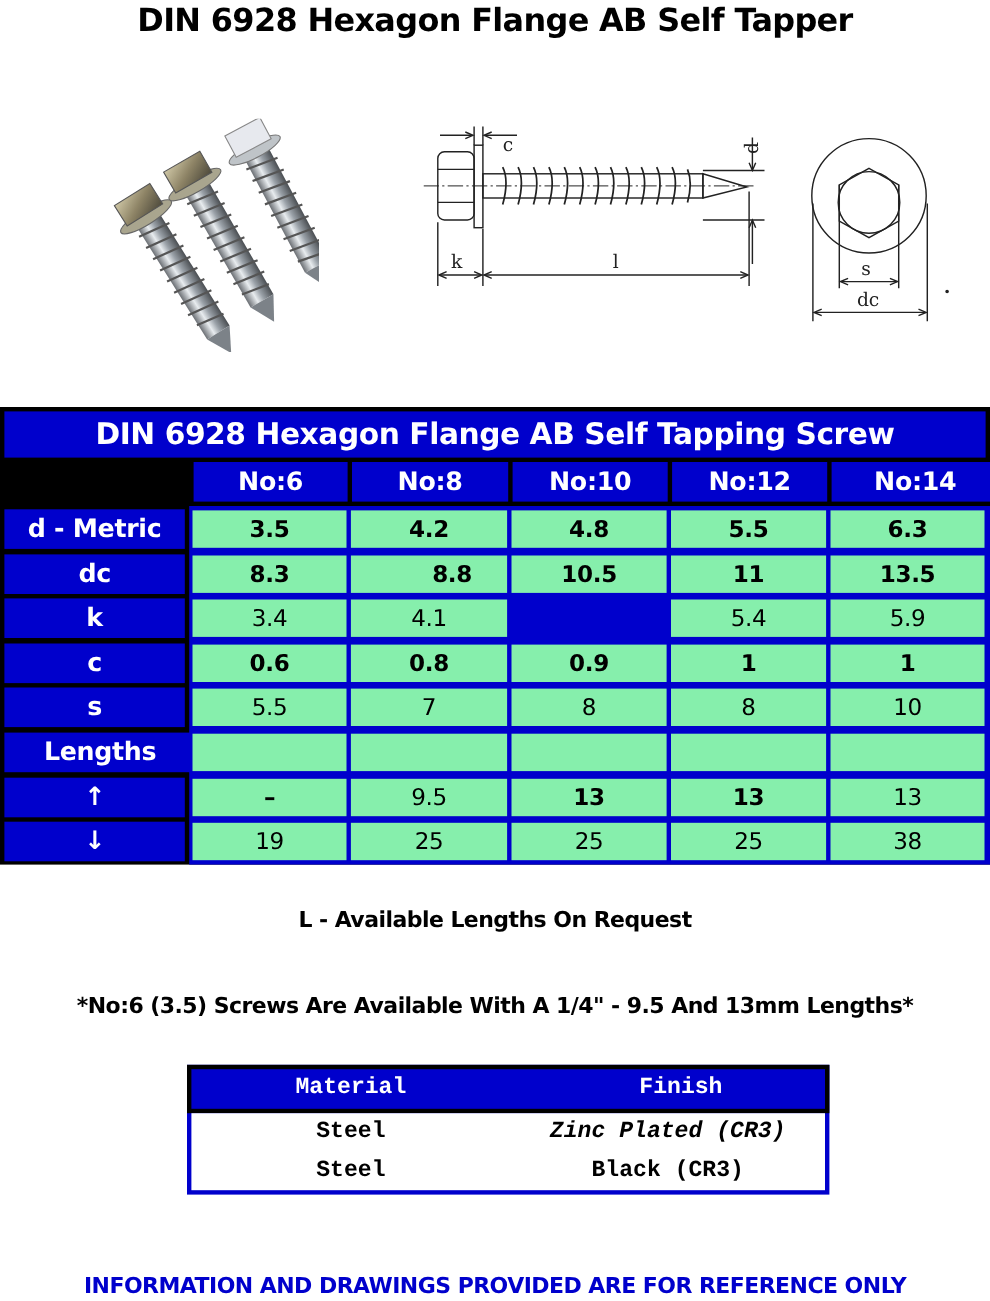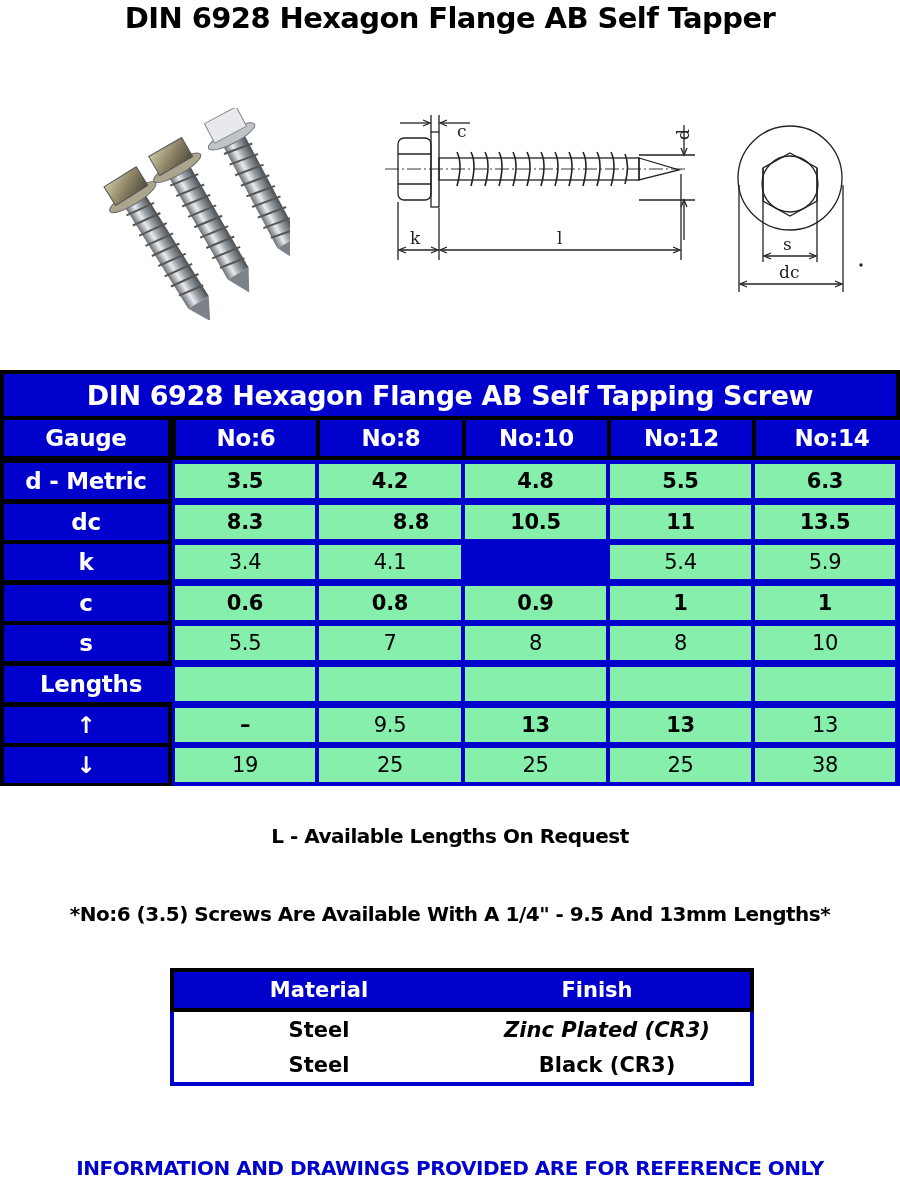--- a/index.html
+++ b/index.html
@@ -21,21 +21,21 @@
   .hdr { background:#0000CC; color:#fff; font-weight:bold; font-size:23px; }
   .lbl { background:#0000CC; color:#fff; font-weight:bold; font-size:23px; }
   .val { background:#86efac; color:#000; font-weight:normal; }
   .val.b { font-weight:bold; }
   .valbg { position:absolute; left:172px; width:728px; background:#0000CC; }
 
   .note { position:absolute; left:0; width:900px; text-align:center; font-weight:bold;
           font-size:20px; letter-spacing:-0.5px; }
 
   .mat-table { position:absolute; left:170px; top:968px; width:584px; height:118px;
-               background:#0000CC; }
+               background:#0000CC;font-family:Liberation Mono, monospace; }
   .mat-head { position:absolute; left:0; top:0; width:584px; height:44px; background:#000; }
   .mat-head-in { position:absolute; left:4px; top:4px; width:576px; height:36px;
                  background:#0000CC; color:#fff; font-weight:bold; font-size:21px; }
   .mat-body { position:absolute; left:4px; top:44px; width:576px; height:70px; background:#fff; }
   .mcol { position:absolute; text-align:center; font-size:21px; font-weight:bold; line-height:36px; }
   .italic { font-style:italic; }
   .disclaimer { position:absolute; top:1156px; left:0; width:900px; text-align:center;
                 font-weight:bold; font-size:20px; color:#0000CC; letter-spacing:-0.5px; }
 </style>
 </head>
@@ -177,21 +177,20 @@
     <text x="394" y="168" fill="#222" stroke="none">dc</text>
     <circle cx="476" cy="155" r="1" fill="#222"></circle>
   </svg>
 </div>
 
 <div class="spec-table">
   <div class="tt-row">DIN 6928 Hexagon Flange AB Self Tapping Screw</div>
   <div class="valbg" style="top:90px;height:326px;"></div>
   <div id="spec-rows">
       <div class="grid-row" style="top: 50px;">
-        <div class="cell hdr" style="left: 4px; width: 164px;">Gauge</div>
         <div class="cell hdr" style="left: 176px; width: 140px;">No:6</div>
         <div class="cell hdr" style="left: 320px; width: 142px;">No:8</div>
         <div class="cell hdr" style="left: 466px; width: 141px;">No:10</div>
         <div class="cell hdr" style="left: 611px; width: 141px;">No:12</div>
         <div class="cell hdr" style="left: 756px; width: 152px;">No:14</div>
       </div>
       <div class="grid-row" style="top: 91px;">
         <div class="cell lbl" style="left: 4px; width: 164px; top: 2px;">d - Metric</div>
         <div class="cell val b" style="left: 175px; width: 140px; top: 3px; height: 34px; line-height: 35px;">3.5</div>
         <div class="cell val b" style="left: 319px; width: 142px; top: 3px; height: 34px; line-height: 35px;">4.2</div>
@@ -257,21 +256,21 @@
     </div>
 </div>
 
 <div class="note" style="top:824px;">L - Available Lengths On Request</div>
 <div class="note" style="top:902px;">*No:6 (3.5) Screws Are Available With A 1/4" - 9.5 And 13mm Lengths*</div>
 
 <div class="mat-table">
   <div class="mat-head">
     <div class="mat-head-in">
       <div class="mcol" style="left:0;width:290px;">Material</div>
-      <div class="mcol" style="left:280px;width:286px;">Finish</div>
+      <div class="mcol" style="left:302px;width:286px;">Finish</div>
     </div>
   </div>
   <div class="mat-body">
     <div class="mcol" style="left:0;top:0;width:290px;">Steel</div>
     <div class="mcol italic" style="left:290px;top:0;width:286px;">Zinc Plated (CR3)</div>
     <div class="mcol" style="left:0;top:35px;width:290px;">Steel</div>
     <div class="mcol" style="left:290px;top:35px;width:286px;">Black (CR3)</div>
   </div>
 </div>
 

